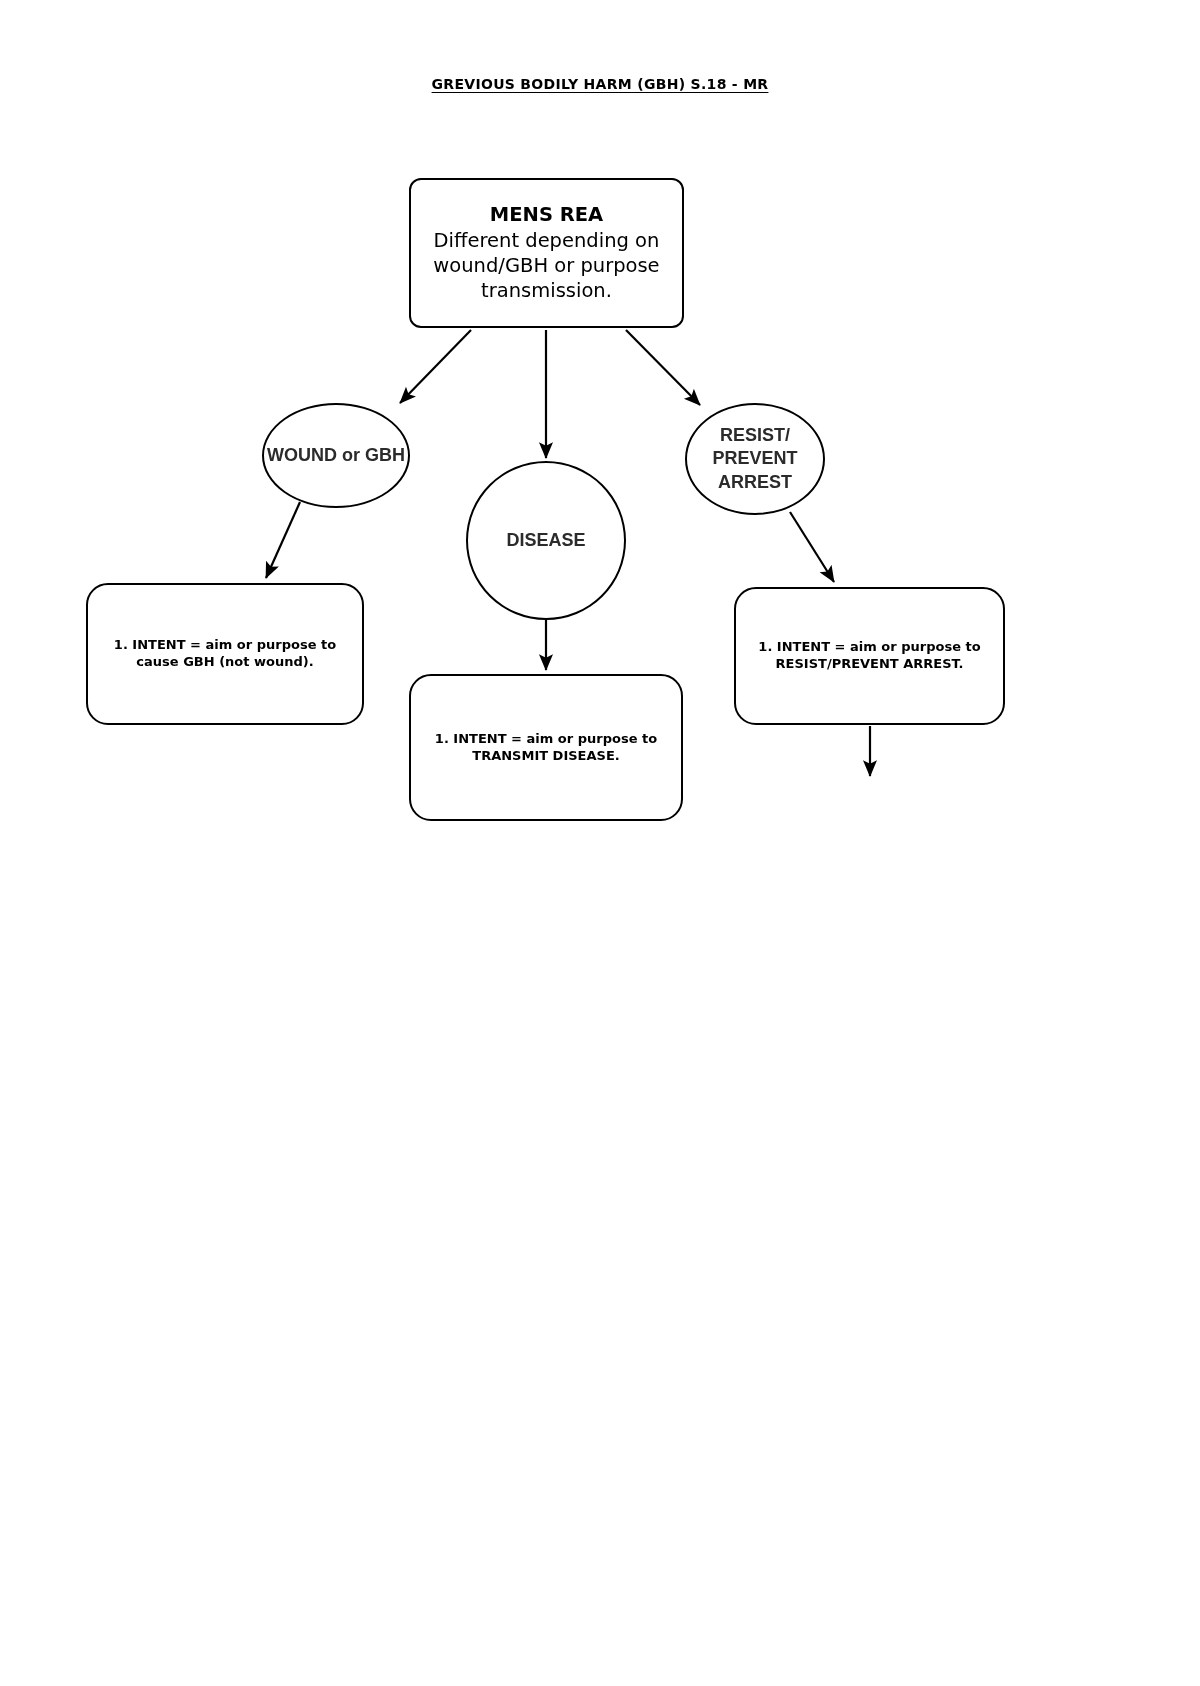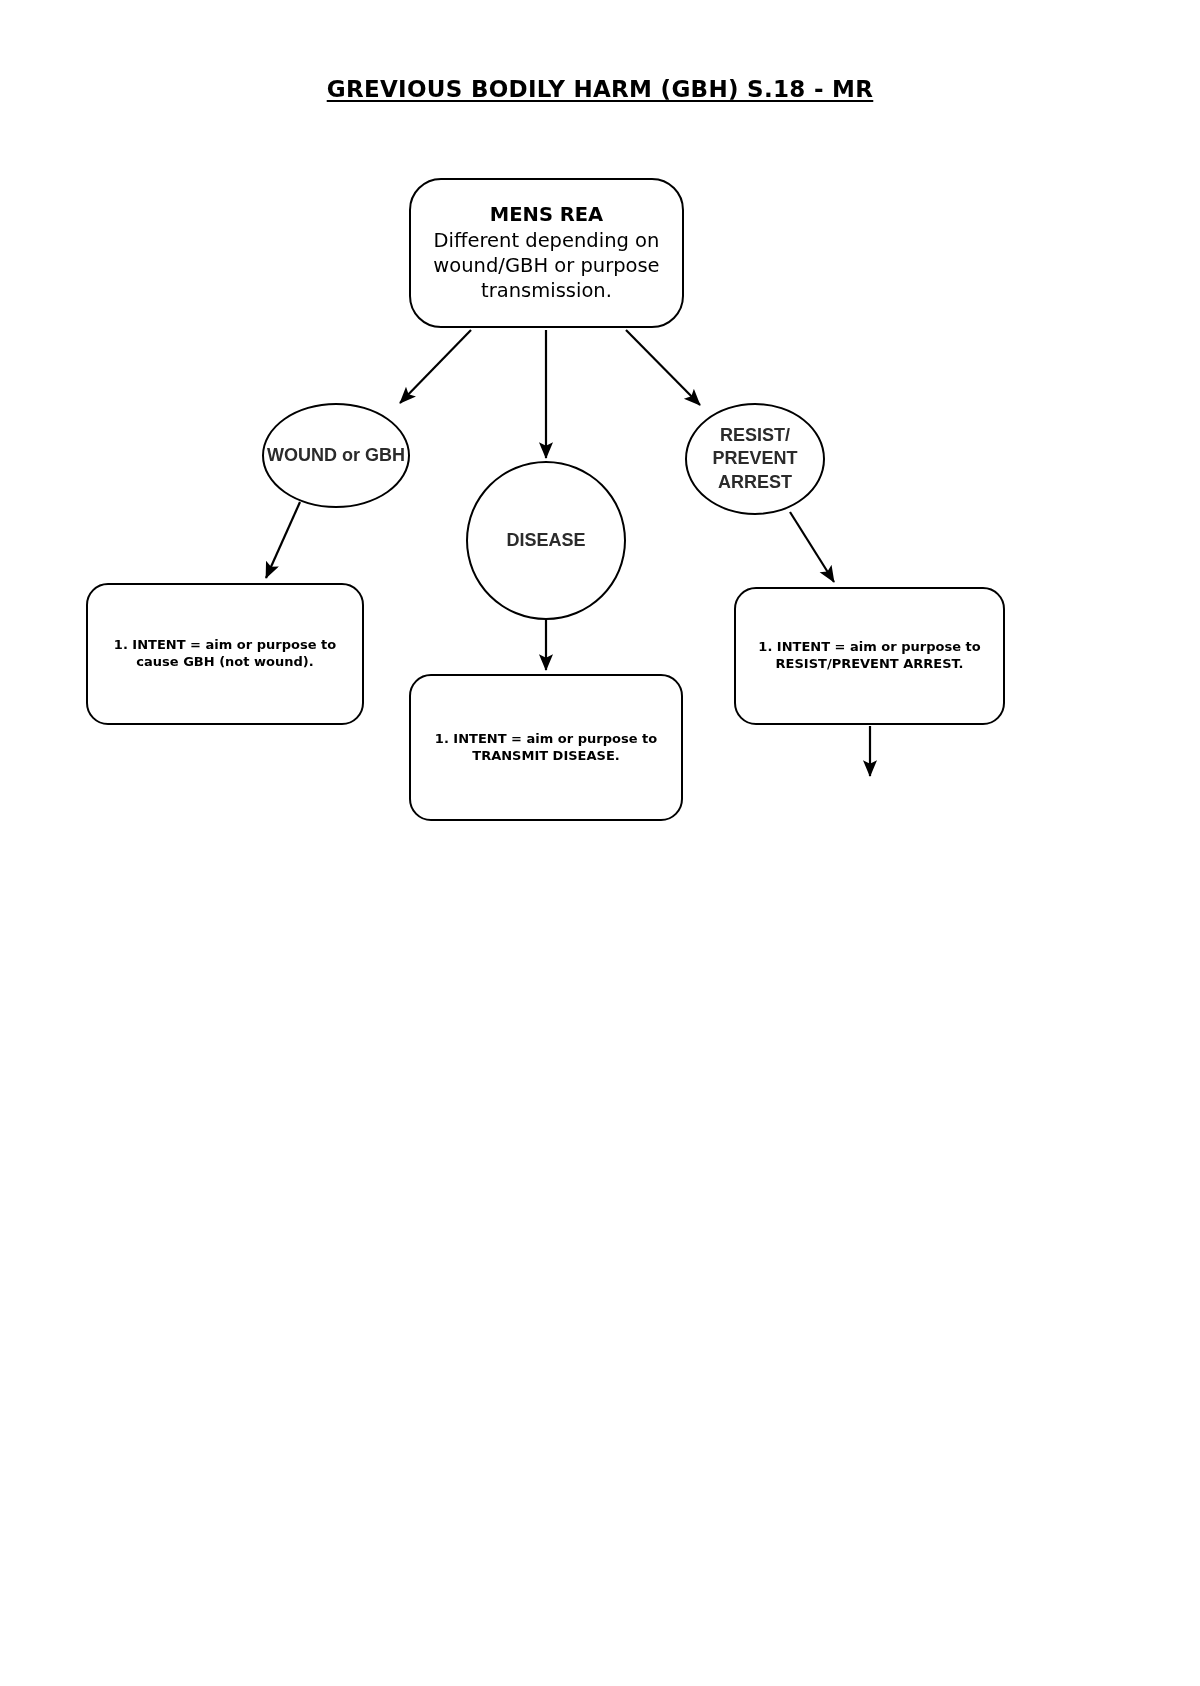--- a/index.html
+++ b/index.html
@@ -25,21 +25,21 @@
 
   
   .page-title {
     position: absolute;
     left: 0;
     top: 76px;
     width: 1200px;
     text-align: center;
     font-family: "DejaVu Sans", sans-serif;
     font-weight: bold;
-    font-size: 23px;
+    font-size: 14px;
     letter-spacing: 0.3px;
     white-space: nowrap;
   }
   .page-title span {
     text-decoration: underline;
     text-underline-offset: 3px;
   }
 
   
   #connectors {
@@ -83,21 +83,21 @@
 
   
   #node-mens-rea {
     left: 409px;
     top: 178px;
     width: 275px;
     height: 150px;
     font-weight: normal;
     font-size: 19.5px;
     line-height: 1.3;
-    border-radius: 32px;
+    border-radius: 12px;
   }
   #node-mens-rea .title-line {
     font-weight: bold;
     display: block;
   }
 
   #node-wound {
     left: 262px;
     top: 403px;
     width: 148px;

